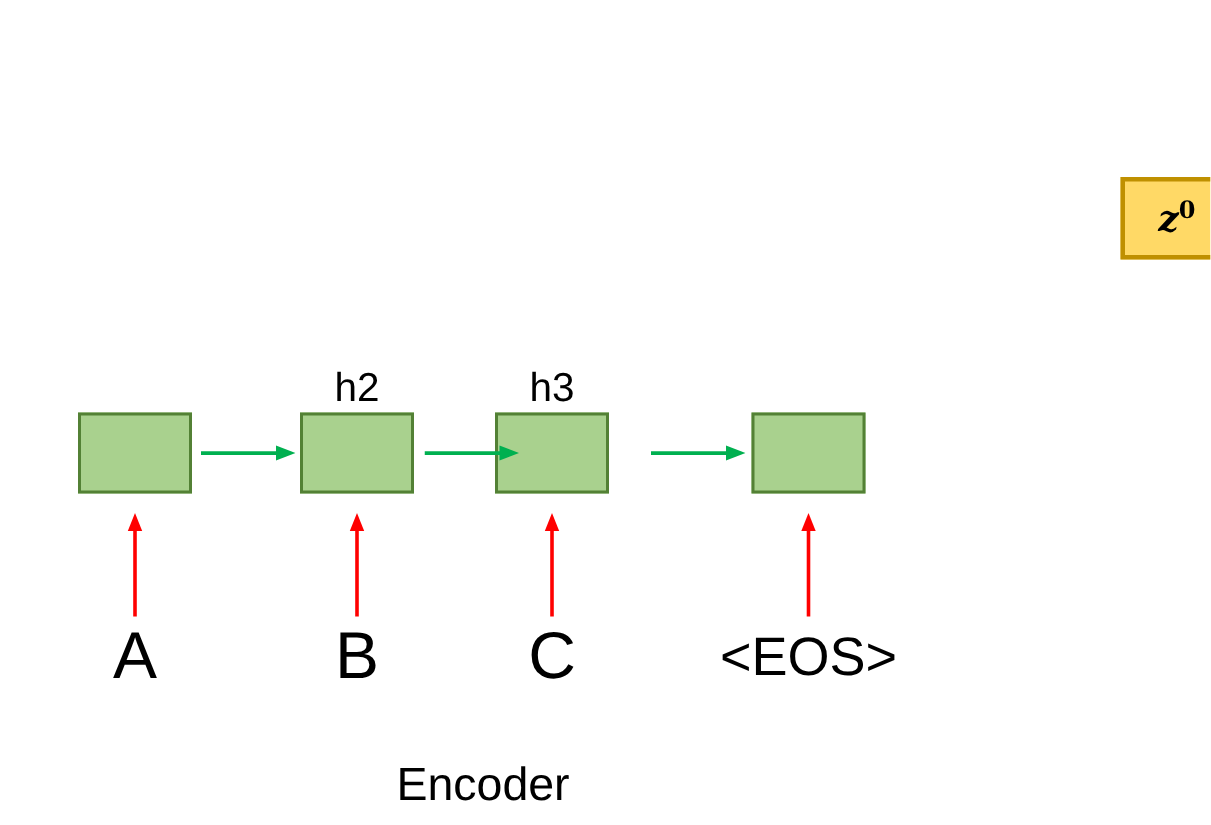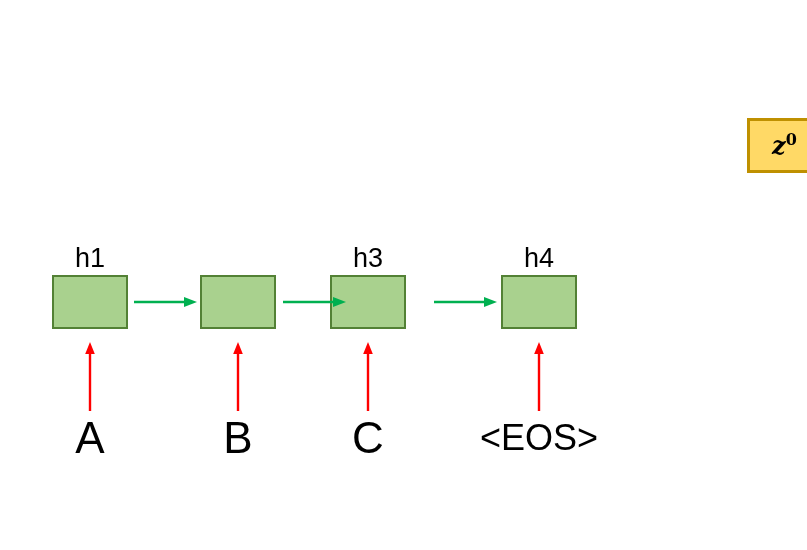--- a/index.html
+++ b/index.html
@@ -115,50 +115,49 @@
 </head>
 <body>
 
 <div class="canvas">
 
   <div class="context-box">
     <span class="context-label"><span class="base">z</span><sup>0</sup></span>
   </div>
 
   <div class="unit" style="left:52px">
-    <div class="h-label">h1</div>
     <div class="cell-box"></div>
     <svg class="red-arrow" width="14" height="70" viewBox="0 0 14 70">
       <line x1="7" y1="69" x2="7" y2="11" stroke="#FF0000" stroke-width="2.4"></line>
       <polygon points="7,0 2.2,12 11.8,12" fill="#FF0000"></polygon>
     </svg>
     <div class="token">A</div>
   </div>
 
   <div class="unit" style="left:200px">
+    <div class="h-label">h2</div>
     <div class="cell-box"></div>
     <svg class="red-arrow" width="14" height="70" viewBox="0 0 14 70">
       <line x1="7" y1="69" x2="7" y2="11" stroke="#FF0000" stroke-width="2.4"></line>
       <polygon points="7,0 2.2,12 11.8,12" fill="#FF0000"></polygon>
     </svg>
     <div class="token">B</div>
   </div>
 
   <div class="unit" style="left:330px">
     <div class="h-label">h3</div>
     <div class="cell-box"></div>
     <svg class="red-arrow" width="14" height="70" viewBox="0 0 14 70">
       <line x1="7" y1="69" x2="7" y2="11" stroke="#FF0000" stroke-width="2.4"></line>
       <polygon points="7,0 2.2,12 11.8,12" fill="#FF0000"></polygon>
     </svg>
     <div class="token">C</div>
   </div>
 
   <div class="unit" style="left:501px">
-    <div class="h-label">h4</div>
     <div class="cell-box"></div>
     <svg class="red-arrow" width="14" height="70" viewBox="0 0 14 70">
       <line x1="7" y1="69" x2="7" y2="11" stroke="#FF0000" stroke-width="2.4"></line>
       <polygon points="7,0 2.2,12 11.8,12" fill="#FF0000"></polygon>
     </svg>
     <div class="token small">&lt;EOS&gt;</div>
   </div>
 
   <svg class="green-arrow" style="left:134px" width="63" height="14" viewBox="0 0 63 14">
     <line x1="0" y1="7" x2="51" y2="7" stroke="#00B050" stroke-width="2.5"></line>
@@ -166,14 +165,15 @@
   </svg>
   <svg class="green-arrow" style="left:283px" width="63" height="14" viewBox="0 0 63 14">
     <line x1="0" y1="7" x2="51" y2="7" stroke="#00B050" stroke-width="2.5"></line>
     <polygon points="63,7 50,2 50,12" fill="#00B050"></polygon>
   </svg>
   <svg class="green-arrow" style="left:434px" width="63" height="14" viewBox="0 0 63 14">
     <line x1="0" y1="7" x2="51" y2="7" stroke="#00B050" stroke-width="2.5"></line>
     <polygon points="63,7 50,2 50,12" fill="#00B050"></polygon>
   </svg>
 
+  <div class="caption">Encoder</div>
 
 </div>
 
 </body></html>

